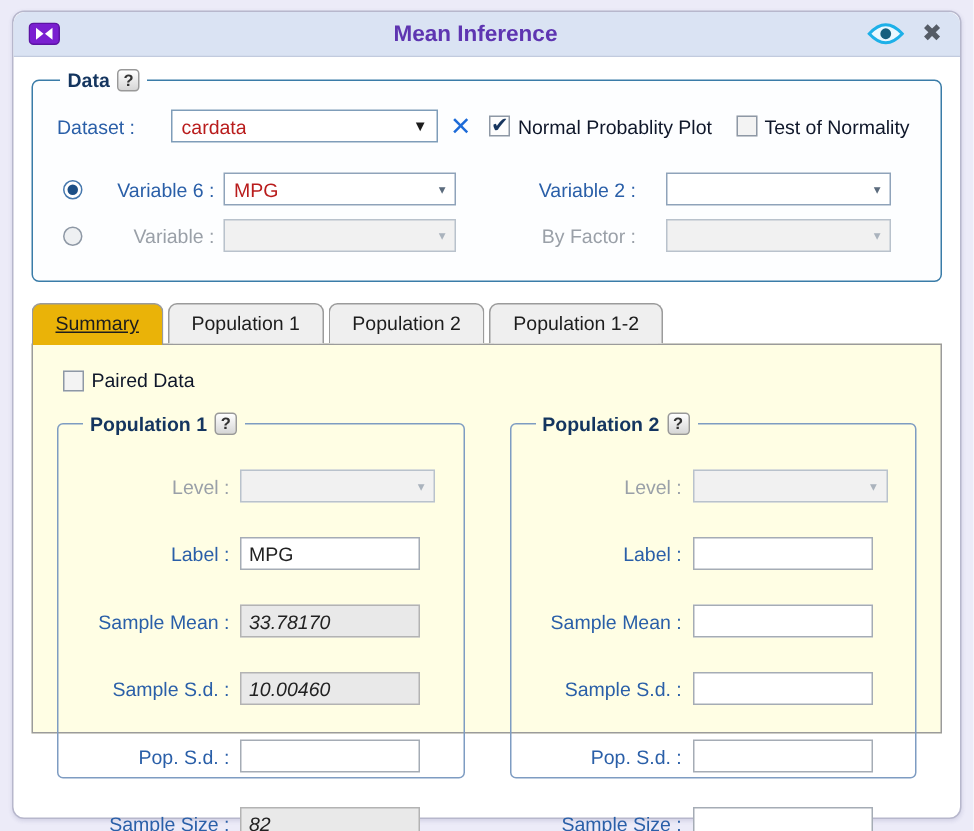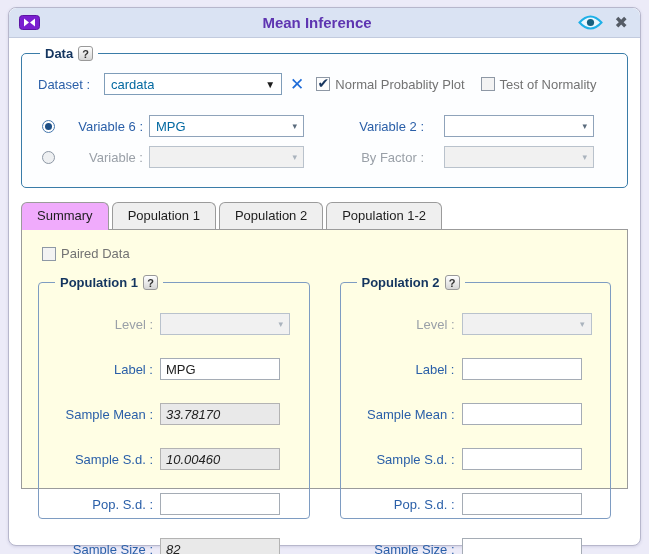--- a/index.html
+++ b/index.html
@@ -58,45 +58,45 @@
     font-size:11px; font-weight:bold; color:#333;
     cursor:pointer;
   }
   
   .row { display:flex; align-items:center; }
   .row1 { margin:12px 0 0 6px; }
   .vrow1 { margin-top:20px; }
   .vrow2 { margin-top:9px; }
   .lbl-blue { color:#2a5fa8; }
   .lbl-gray { color:#9aa0a8; }
-  .dataset-label { margin-right:14px; }
+  .dataset-label { margin-right:24px; }
   .combo {
     display:flex; align-items:center; justify-content:space-between;
     height:22px; border:1px solid #8fa3ba; background:#fff;
     padding:0 6px; cursor:pointer;
   }
-  .combo .combo-text { color:#0369a1; white-space:nowrap; overflow:hidden; }
+  .combo .combo-text { color:#b91c1c; white-space:nowrap; overflow:hidden; }
   .combo .arrow { color:#5b6b7d; font-size:9px; margin-left:4px; }
   .combo.disabled { background:#f1f1f1; border-color:#b9c2cc; }
   .combo.disabled .arrow { color:#aab3bd; }
   .dataset-combo { width:178px; border-color:#7f9db9; }
   .dataset-combo .arrow { color:#1c1c1c; font-size:10px; }
   .clear-x {
     margin:0 12px 0 8px; color:#1d6bd8; font-size:17px; font-weight:bold;
     cursor:pointer; line-height:1;
   }
   .checkbox {
     width:14px; height:14px;
     border:1px solid #8e98a5; background:#fdfdfd;
     display:inline-flex; align-items:center; justify-content:center;
     cursor:pointer; flex:none;
   }
   .checkbox.unchecked { background:#f3f3f3; }
   .checkbox .mark { color:#17355e; font-size:14px; font-weight:bold; line-height:1; margin-top:-3px; }
-  .cb-label { margin:0 0 0 5px; color:#737373; }
+  .cb-label { margin:0 0 0 5px; color:#0f172a; }
   .gap14 { width:16px; flex:none; }
   .radio {
     width:13px; height:13px; border-radius:50%;
     border:1px solid #8e98a5; background:#fff;
     display:inline-flex; align-items:center; justify-content:center;
     cursor:pointer; flex:none; margin-left:10px;
   }
   .radio.unsel { background:#eef0f2; }
   .radio.selected { border-color:#4577ad; }
   .radio.selected::after {
@@ -109,23 +109,24 @@
   
   .tabs { display:flex; gap:3px; margin:14px 0 0 12px; position:relative; z-index:2; }
   .tab {
     padding:5px 15px 6px 15px;
     background:#efefef;
     border:1px solid #9b9b9b; border-bottom:none;
     border-radius:6px 6px 0 0;
     color:#1d1d1d; cursor:pointer;
   }
   .tab.active {
-    background:#f0abfc;
+    background:#eab308;
     margin-bottom:-1px; padding-bottom:7px;
     font-weight:normal;
+    text-decoration:underline;
   }
   
   .panel {
     margin:0 12px; height:260px;
     background:#fffee4;
     border:1px solid #9b9b9b;
     position:relative; z-index:1;
   }
   .paired-row { display:flex; align-items:center; padding:16px 0 0 20px; }
   .pops { display:flex; gap:30px; margin:14px 16px 0 16px; }

